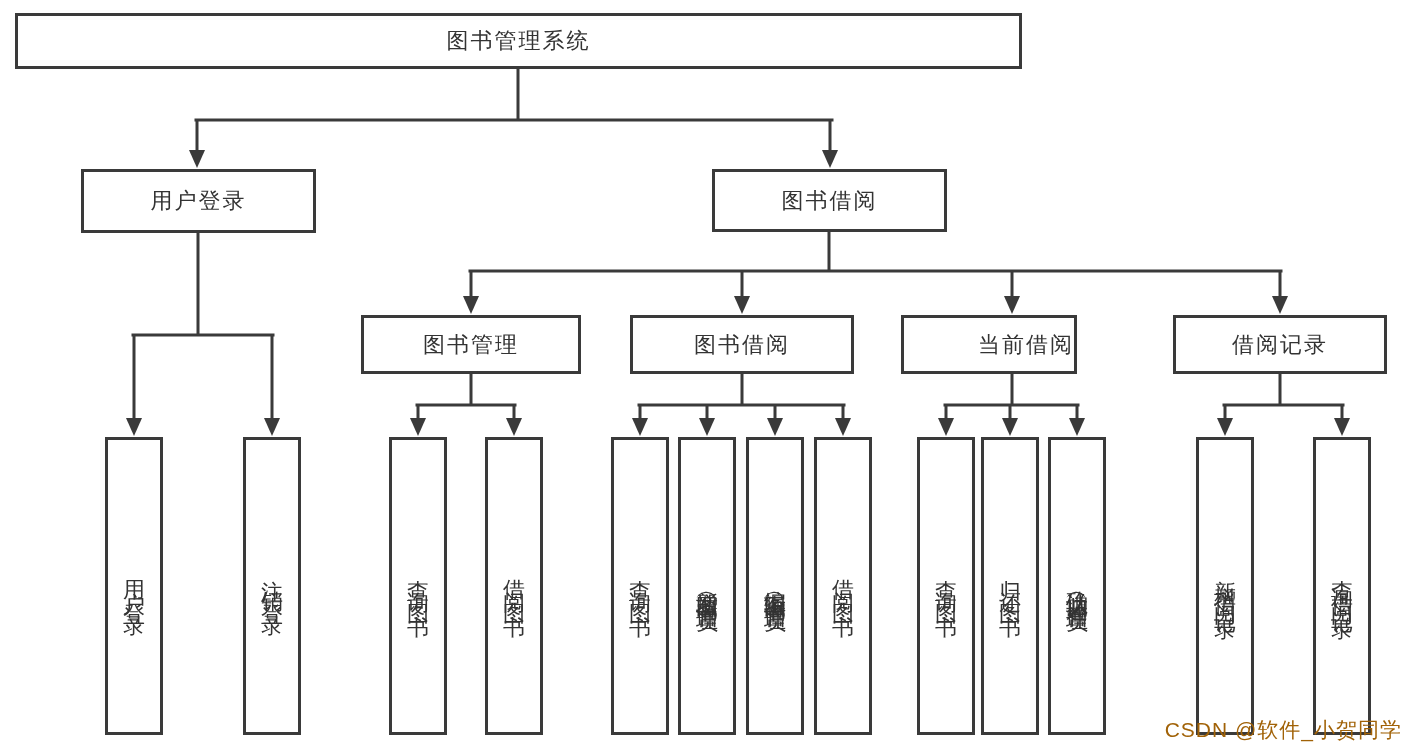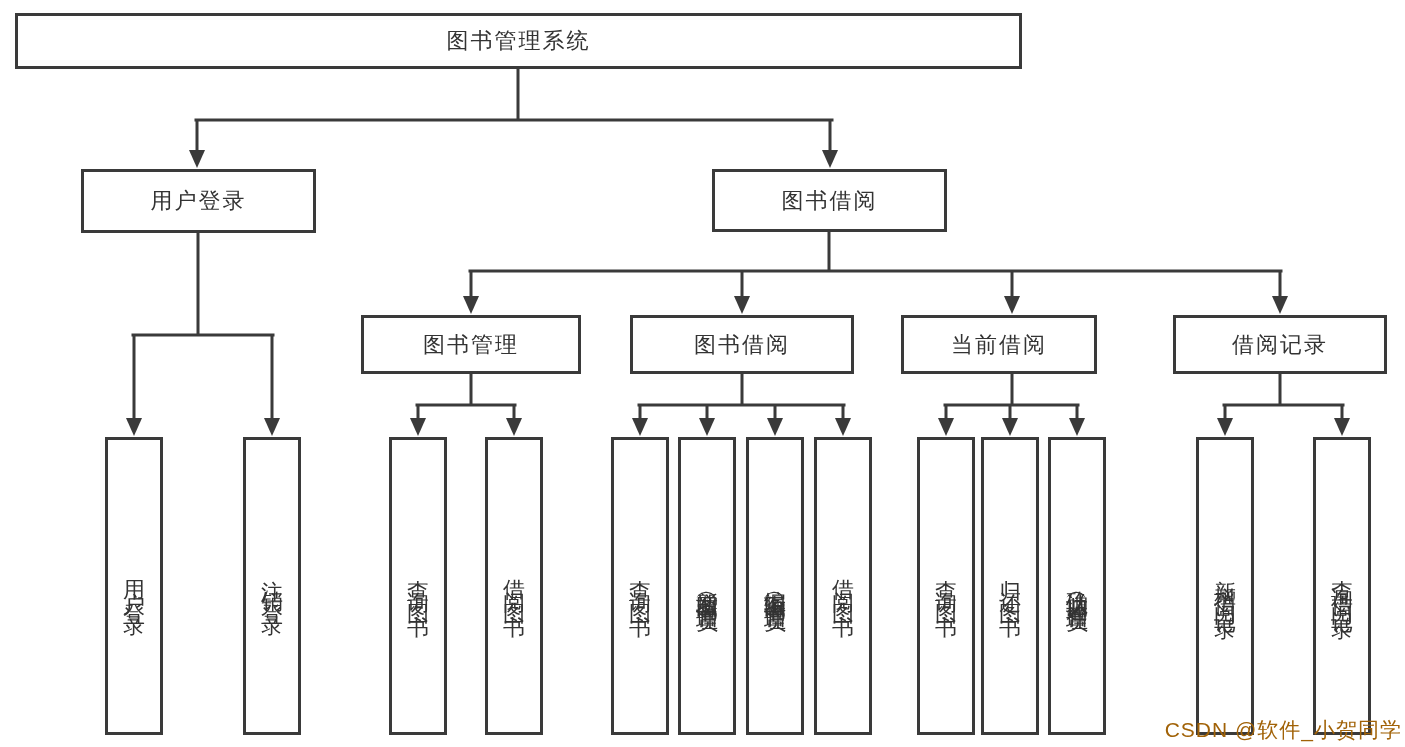--- a/index.html
+++ b/index.html
@@ -35,21 +35,21 @@
     font-size: 22px;
     letter-spacing: 2px;
     color: #333333;
   }
   .node-root  { left: 15px;  top: 13px;  width: 1007px; height: 56px; }
   .node-l2a   { left: 81px;  top: 169px; width: 235px;  height: 64px; }
   .node-l2b   { left: 712px; top: 169px; width: 235px;  height: 63px; }
   .node-l3    { top: 315px;  height: 59px; }
   .node-l3a   { left: 361px;  width: 220px; }
   .node-l3b   { left: 630px;  width: 224px; }
-  .node-l3c   { left: 901px;  width: 196px; }
+  .node-l3c   { left: 901px;  width: 176px; justify-content: flex-end; }
   .node-l3d   { left: 1173px; width: 214px; }
   .leaf {
     position: absolute;
     box-sizing: border-box;
     border: 3px solid #3a3a3a;
     background: #ffffff;
     top: 437px;
     width: 58px;
     height: 298px;
     display: flex;

